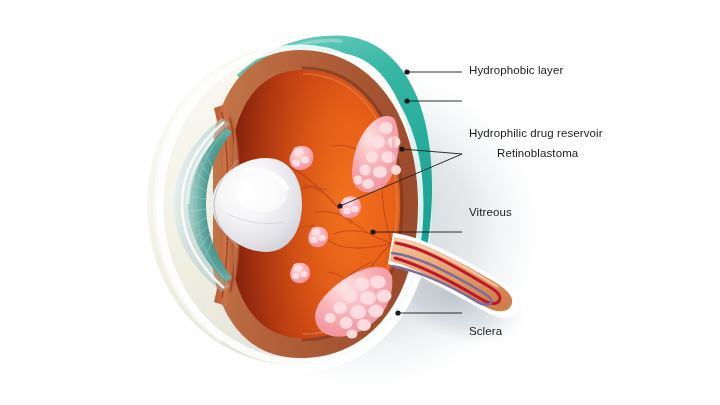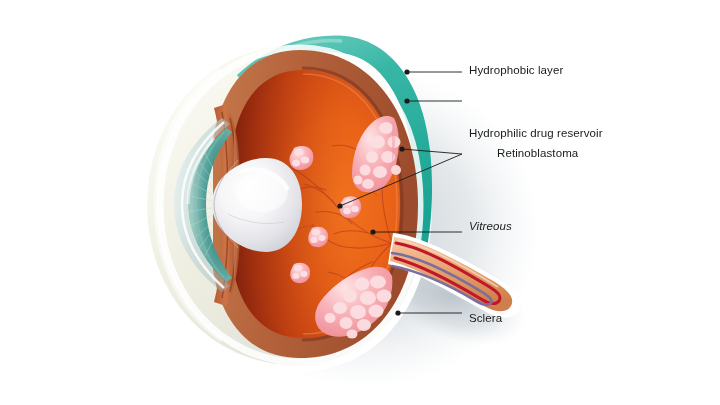--- a/index.html
+++ b/index.html
@@ -391,17 +391,17 @@
         <circle cx="373" cy="232" r="2.6" fill="#1a1a1a"></circle>
         <circle cx="398" cy="313" r="2.6" fill="#1a1a1a"></circle>
         <circle cx="340" cy="206" r="2.6" fill="#1a1a1a"></circle>
       </g>
   </svg>
 
   <div id="label-layer">
       <div class="label-text" style="left: 469px; top: 65px;">Hydrophobic layer</div>
       <div class="label-text" style="left: 469px; top: 95px; margin-top: 33px;">Hydrophilic drug reservoir</div>
       <div class="label-text" style="left: 469px; top: 148px; padding-left: 28px;">Retinoblastoma</div>
-      <div class="label-text" style="left: 469px; top: 221px; font-style: italic;">Vitreous</div>
-      <div class="label-text" style="left: 469px; top: 313px;">Sclera</div>
+      <div class="label-text" style="left: 469px; top: 207px;">Vitreous</div>
+      <div class="label-text" style="left: 469px; top: 326px;">Sclera</div>
     </div>
 
 </div>
 
 </body></html>

